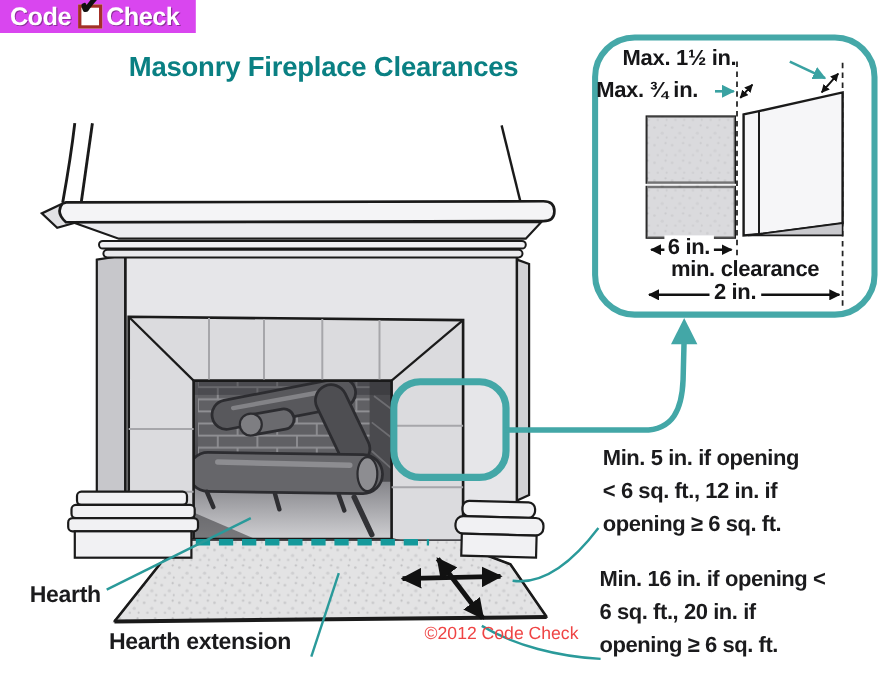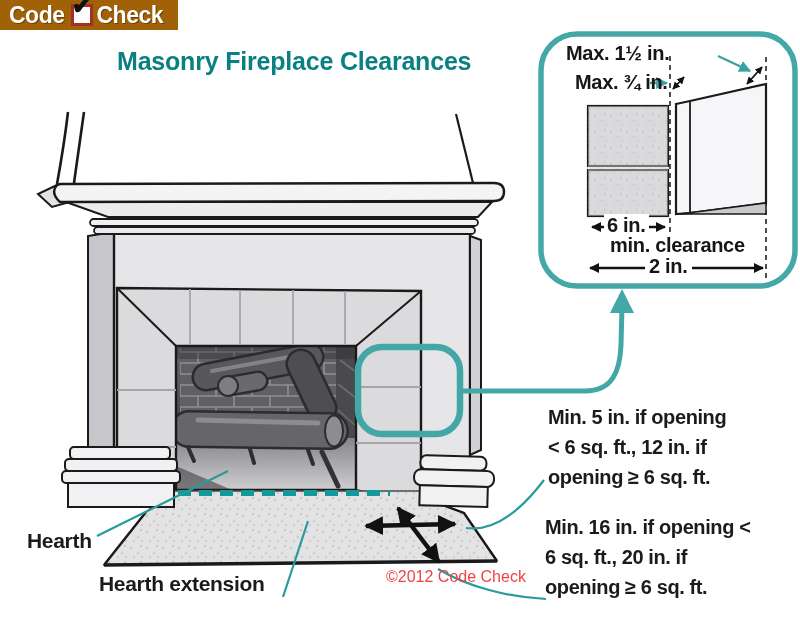--- a/index.html
+++ b/index.html
@@ -3,34 +3,34 @@
 <meta charset="utf-8">
 <style>
   html,body{margin:0;padding:0;background:#ffffff;}
   .stage{
     position:relative;width:800px;height:625px;overflow:hidden;background:#ffffff;
     font-family:"Liberation Sans", sans-serif;
   }
   .stage svg{position:absolute;left:0;top:0;z-index:1;}
   .ov{position:absolute;z-index:2;color:#1b1b1d;font-weight:700;letter-spacing:-0.3px;white-space:nowrap;}
   
-  .logo-bar{position:absolute;left:0;top:0;width:178px;height:30px;background:#a16207;z-index:3;
+  .logo-bar{position:absolute;left:0;top:0;width:178px;height:30px;background:#d946ef;z-index:3;
     display:flex;align-items:center;text-align:right;}
   .logo-word{color:#ffffff;font-weight:700;font-size:23px;letter-spacing:-0.5px;
     text-shadow:1px 1px 0 rgba(0,0,0,0.35);line-height:30px;}
   .logo-w1{margin-left:9px;}
   .logo-box{position:relative;width:16px;height:16px;background:#ffffff;border:3px solid #a33026;
     margin:0 4px 0 6px;flex:0 0 auto;}
   .logo-check{position:absolute;left:-2px;top:-14px;font-size:25px;font-weight:900;color:#101010;line-height:1;}
   
   .title{left:117px;top:47px;font-size:25px;color:#0a8083;letter-spacing:-0.2px;}
   
   .ins{font-size:20px;color:#161618;}
   .lbl-max-top{left:566px;top:42px;}
-  .lbl-max-side{left:542px;top:71px;margin-left:33px;}
+  .lbl-max-side{left:542px;top:71px;}
   .lbl-6in{left:604px;top:214px;background:#ffffff;padding:0 3px;}
   .lbl-clearance{left:610px;top:234px;}
   .lbl-12in{left:645px;top:255px;background:#ffffff;padding:0 4px;}
   
   .note{font-size:20px;line-height:30px;letter-spacing:-0.4px;}
   .note1{left:548px;top:402px;}
   .note2{left:545px;top:512px;}
   
   .lbl-hearth{left:27px;top:529px;font-size:21px;}
   .lbl-hearth-ext{left:99px;top:572px;font-size:21px;}

